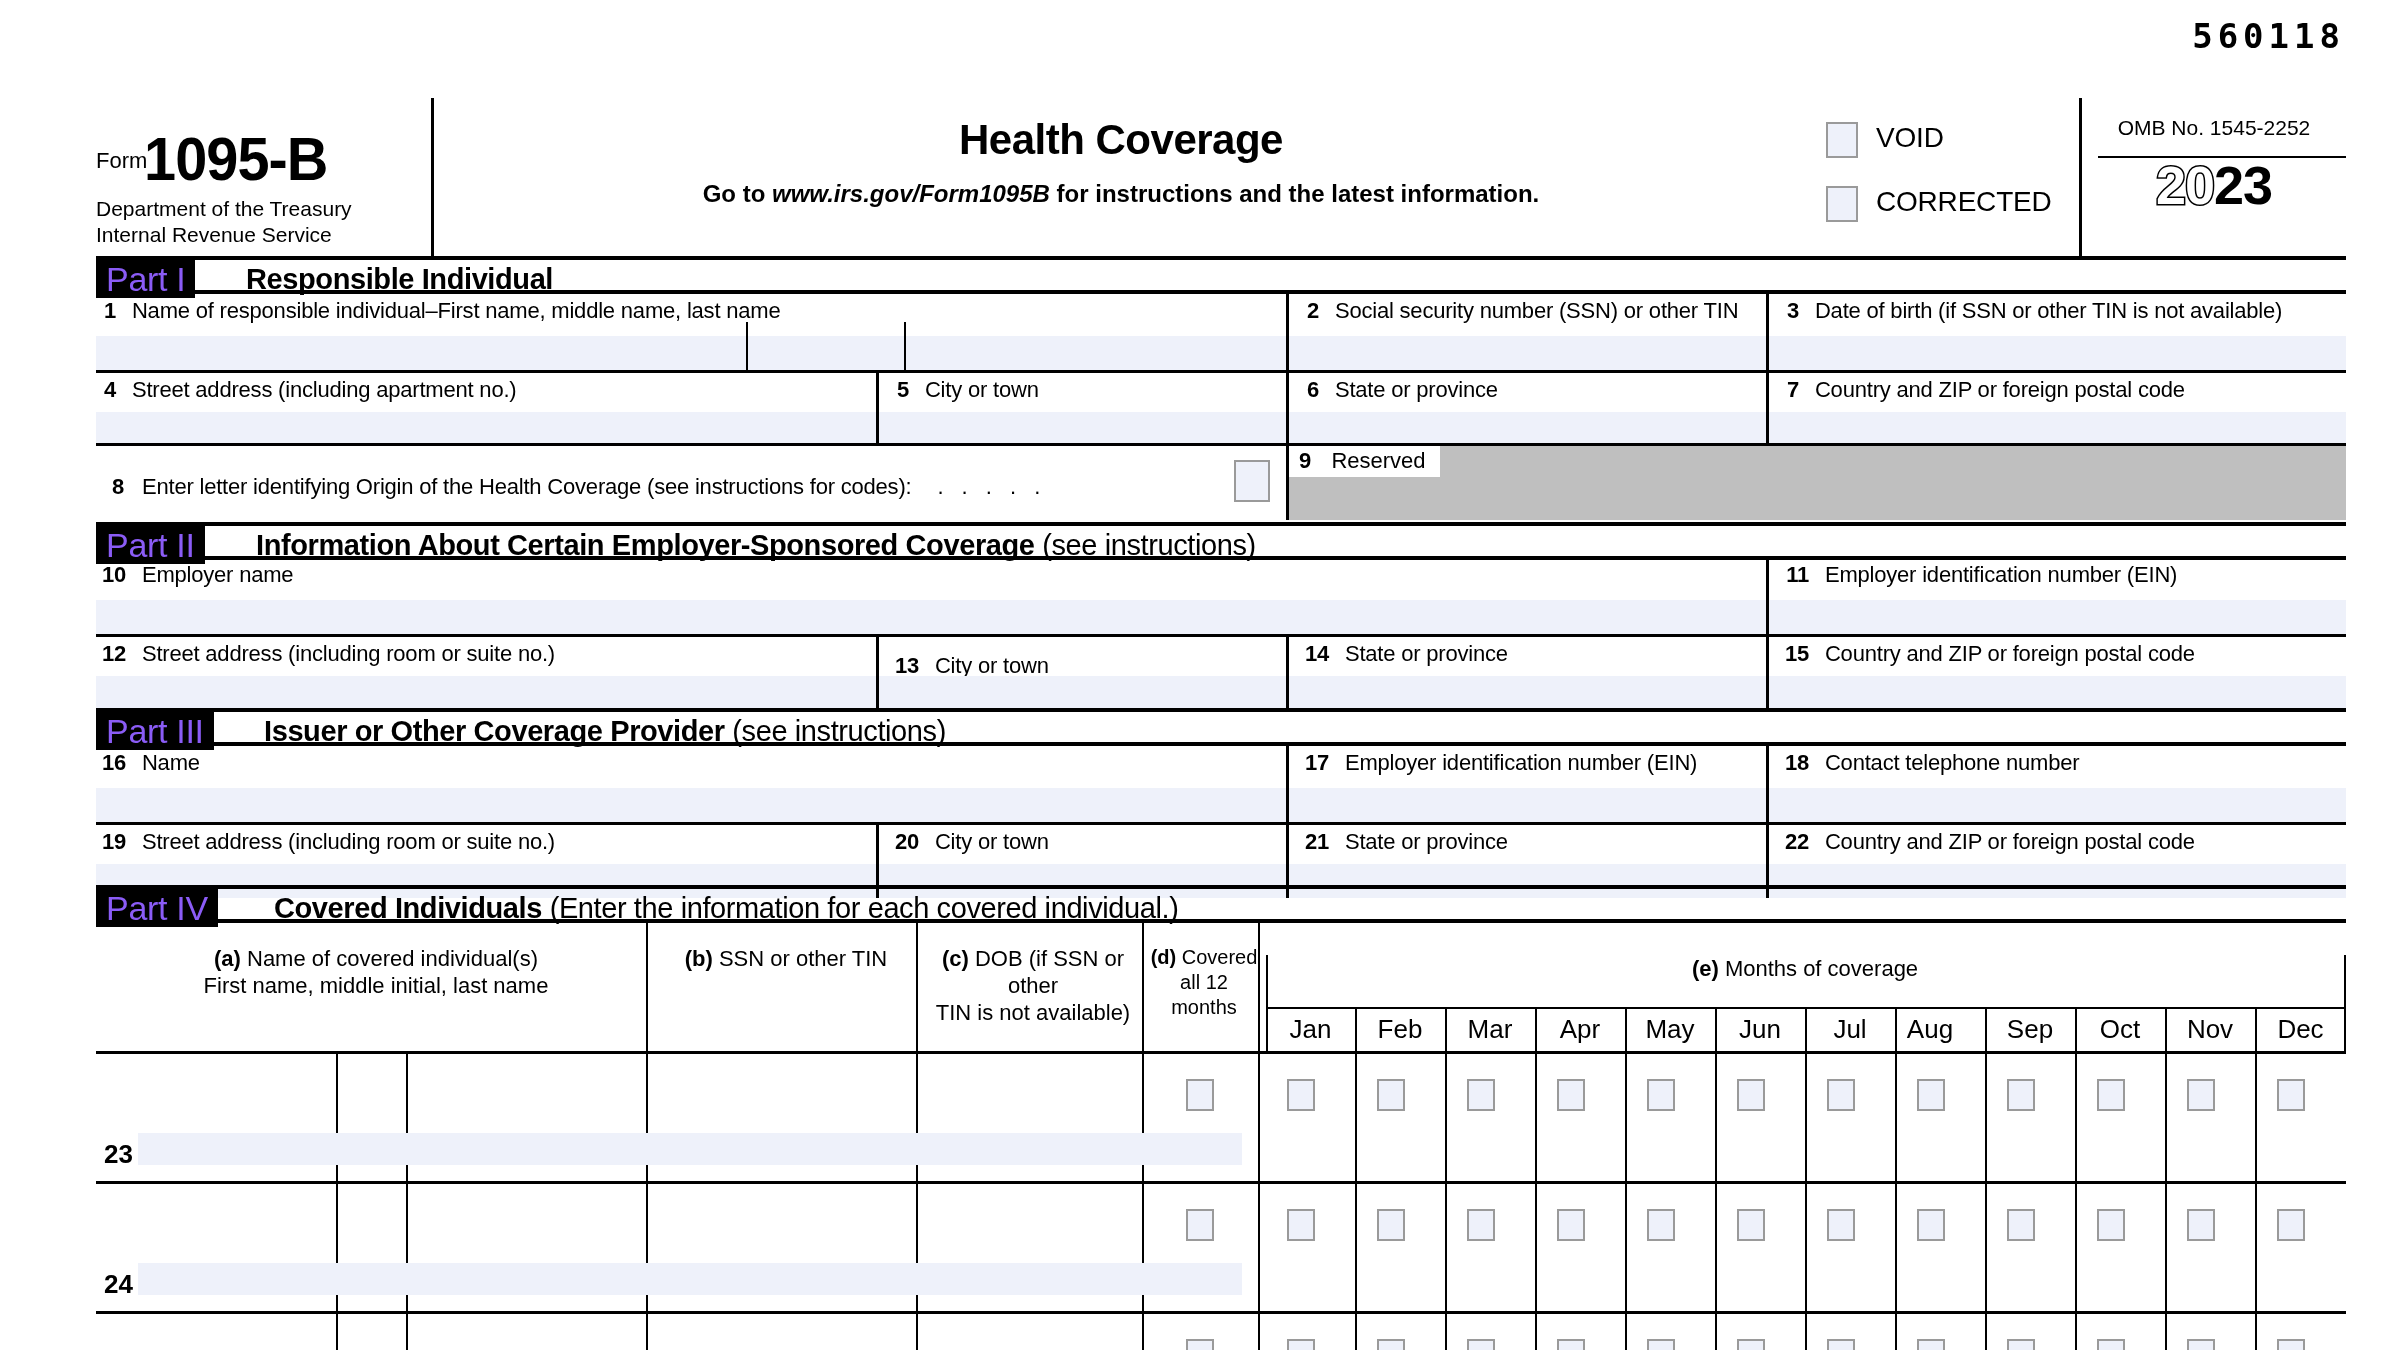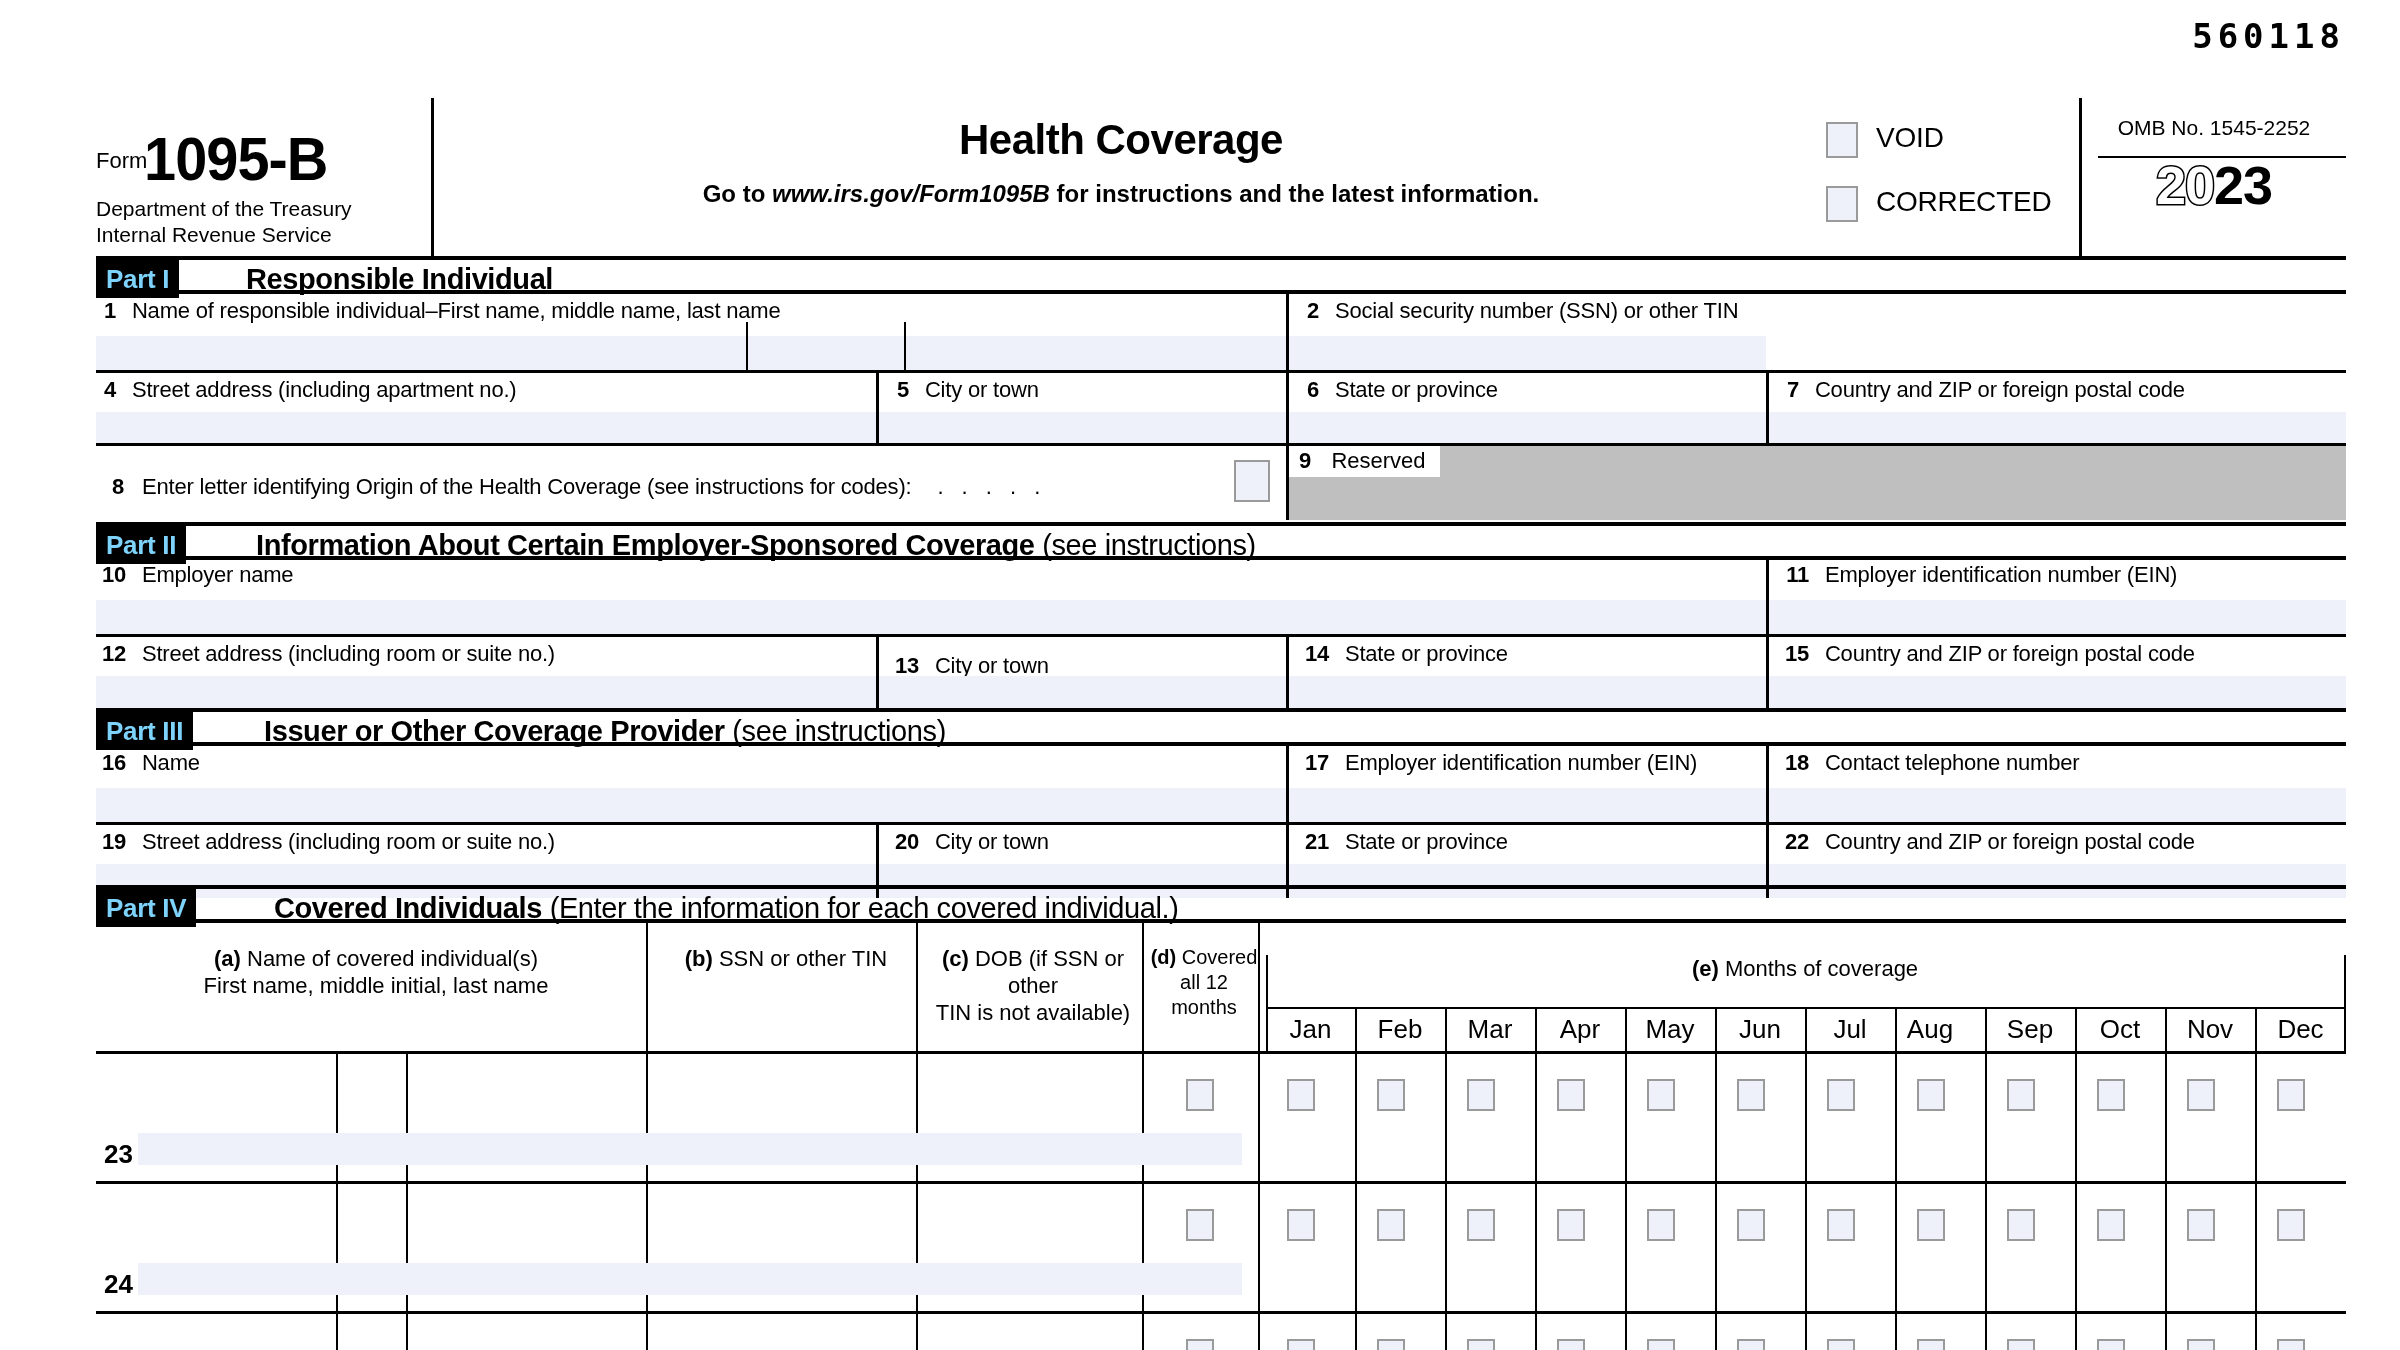--- a/index.html
+++ b/index.html
@@ -143,23 +143,23 @@
     width: 2250px;
     height: 38px;
     border-top: 4px solid #000;
     border-bottom: 4px solid #000;
   }
   .parttag {
     position: absolute;
     left: 0; top: 0;
     height: 38px;
     background: #000;
-    color: #7dd3fc;
-    font-size: 26px;
-    font-weight: bold;
+    color: #8b5cf6;
+    font-size: 34px;
+    font-weight: normal;
     line-height: 38px;
     padding: 0 10px;
     letter-spacing: -0.3px;
   }
   .parttitle {
     position: absolute;
     top: 0;
     height: 38px;
     line-height: 38px;
     font-size: 29px;
@@ -304,20 +304,27 @@
     </div>
 
     <div class="cell bl" style="left:1190px; top:0; width:480px; height:76px;">
       <div class="cap lbl" style="left:10px;">
         <span class="num" style="width:20px;">2</span>
         <span style="margin-left:10px;">Social security number (SSN) or other TIN</span>
       </div>
       <div class="inp" style="background: rgb(238, 241, 250);"></div>
     </div>
 
+    <div class="cell bl" style="left:1670px; top:0; width:580px; height:76px;">
+      <div class="cap lbl" style="left:10px;">
+        <span class="num" style="width:20px;">3</span>
+        <span style="margin-left:10px;">Date of birth (if SSN or other TIN is not available)</span>
+      </div>
+      <div class="inp" style="background: rgb(238, 241, 250);"></div>
+    </div>
   </div>
 
   <div class="abs bt" style="left:96px; top:370px; width:2250px; height:76px;">
     <div class="cell" style="left:0; top:0; width:780px; height:73px;">
       <div class="cap lbl">
         <span class="num" style="width:20px;">4</span>
         <span style="margin-left:10px;">Street address (including apartment no.)</span>
       </div>
       <div class="inp" style="background: rgb(238, 241, 250);"></div>
     </div>

